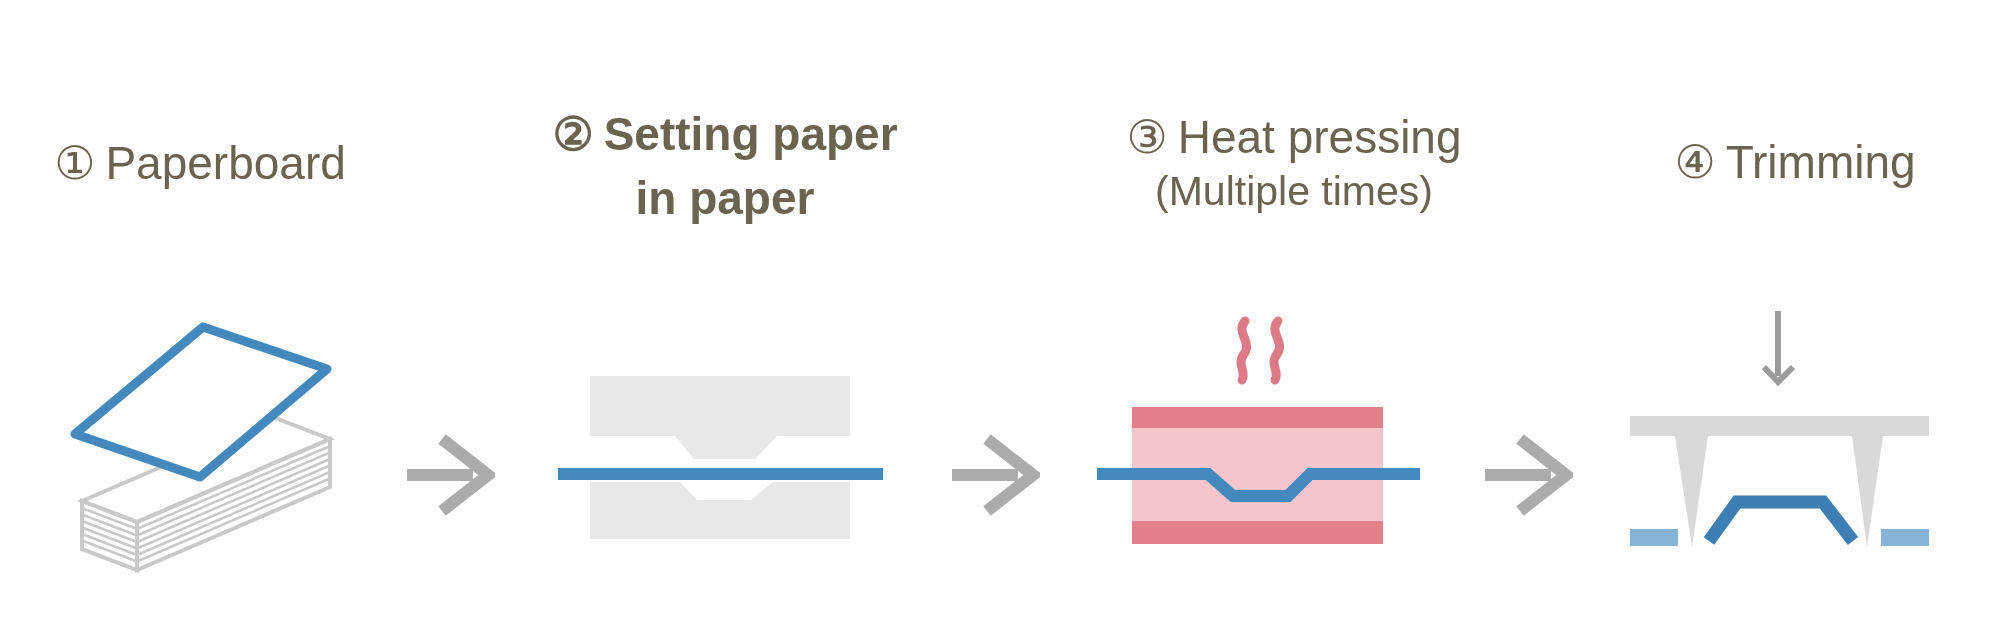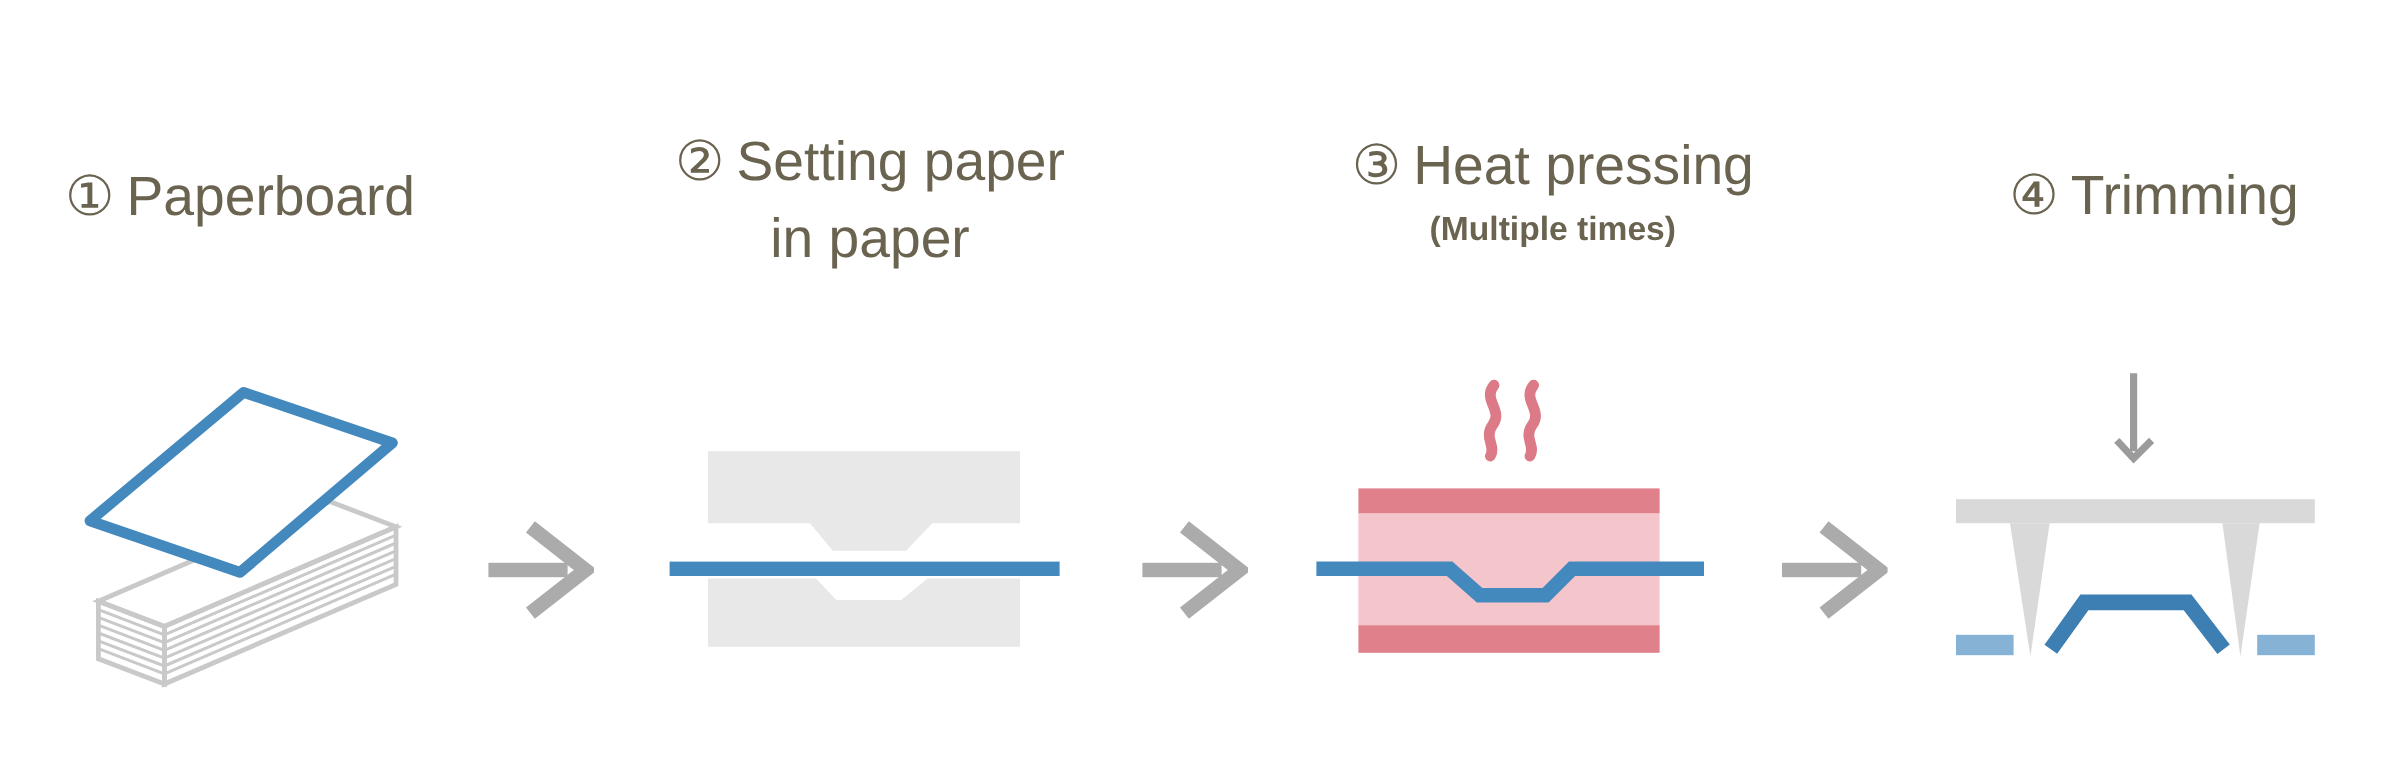--- a/index.html
+++ b/index.html
@@ -7,24 +7,24 @@
     position:relative;width:2000px;height:639px;background:var(--background,#fff);
     font-family:"Liberation Sans", sans-serif;overflow:hidden;margin-top:44px;
   }
   .step-title{
     position:absolute;margin:0;color:var(--text,#696350);
     font-size:46px;font-weight:normal;line-height:64px;text-align:center;
     letter-spacing:0px;
   }
   .step-title .num{margin-right:10px;}
   .subtitle{
-    display:block;font-size:28px;line-height:44px;font-weight:bold;
+    display:block;font-size:41px;line-height:44px;font-weight:normal;
   }
   .t1{left:10px;top:87px;width:380px;}
-  .t2{left:520px;top:58px;width:410px;}
+  .t2{left:520px;top:58px;width:410px;font-weight:bold;}
   .t3{left:1094px;top:61px;width:400px;}
   .t4{left:1595px;top:86px;width:400px;}
   .gfx{position:absolute;}
   .g1{left:60px;top:270px;}
   .g2{left:540px;top:320px;}
   .g3{left:1085px;top:260px;}
   .g4{left:1620px;top:260px;}
   .arrow1{left:400px;top:390px;}
   .arrow2{left:945px;top:390px;}
   .arrow3{left:1478px;top:390px;}

